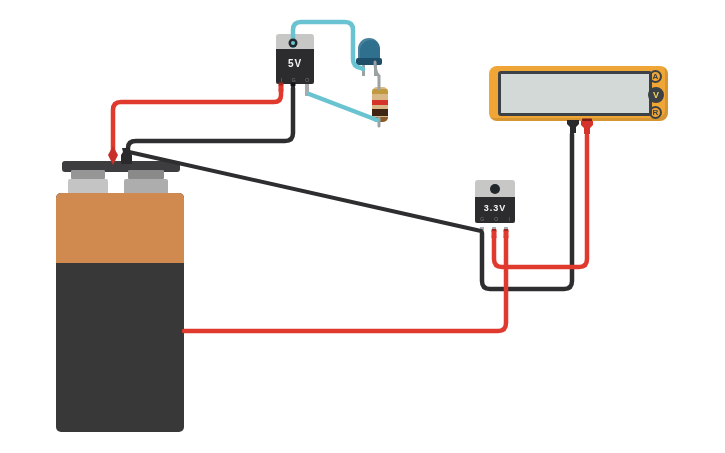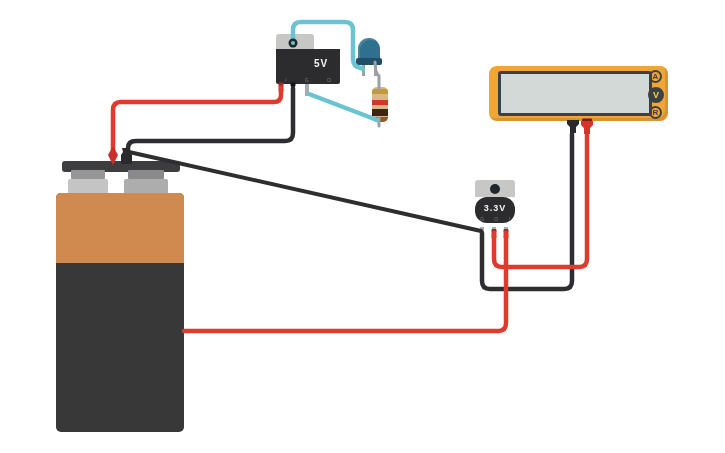--- a/index.html
+++ b/index.html
@@ -63,37 +63,37 @@
     <div class="t-top" style="width:36px;background:#8a8a8a;"></div>
     <div class="t-bot" style="background:#adadad;"></div>
   </div>
   <div class="abs bat-body">
     <div class="abs bat-band"></div>
 
   </div>
 
   <div class="abs" style="left:276px;top:34px;width:38px;height:62px;">
     <div class="abs reg-tab" style="left:0;top:0;width:38px;height:15px;"></div>
-    <div class="abs reg-body" style="left:0;top:15px;width:38px;height:35px;padding-left:26px;">
+    <div class="abs reg-body" style="left:0;top:15px;width:38px;height:35px;">
       <div class="reg-title" style="font-size:10px;margin-top:9px;">5V</div>
       <div class="reg-pinlabels">
         <span>I</span>
           <span>G</span>
           <span>O</span>
       </div>
     </div>
     <div class="abs pin" style="left:3px; top:50px;height:12px;"></div>
     <div class="abs pin" style="left:15px;top:50px;height:12px;"></div>
     <div class="abs pin" style="left:29px;top:50px;height:12px;"></div>
   </div>
 
   <div class="abs" style="left:475px;top:180px;width:40px;height:57px;">
     <div class="abs reg-tab" style="left:0;top:0;width:40px;height:17px;"></div>
     <div class="abs reg-hole" style="left:15px;top:4px;width:10px;height:10px;"></div>
-    <div class="abs reg-body" style="left:0;top:17px;width:40px;height:26px;border-radius:12px;">
+    <div class="abs reg-body" style="left:0;top:17px;width:40px;height:26px;">
       <div class="reg-title" style="font-size:9px;margin-top:6px;">3.3V</div>
       <div class="reg-pinlabels">
         <span>G</span>
           <span>O</span>
           <span>I</span>
       </div>
     </div>
     <div class="abs pin" style="left:5px; top:47px;height:10px;"></div>
     <div class="abs pin" style="left:17px;top:47px;height:10px;"></div>
     <div class="abs pin" style="left:29px;top:47px;height:10px;"></div>

